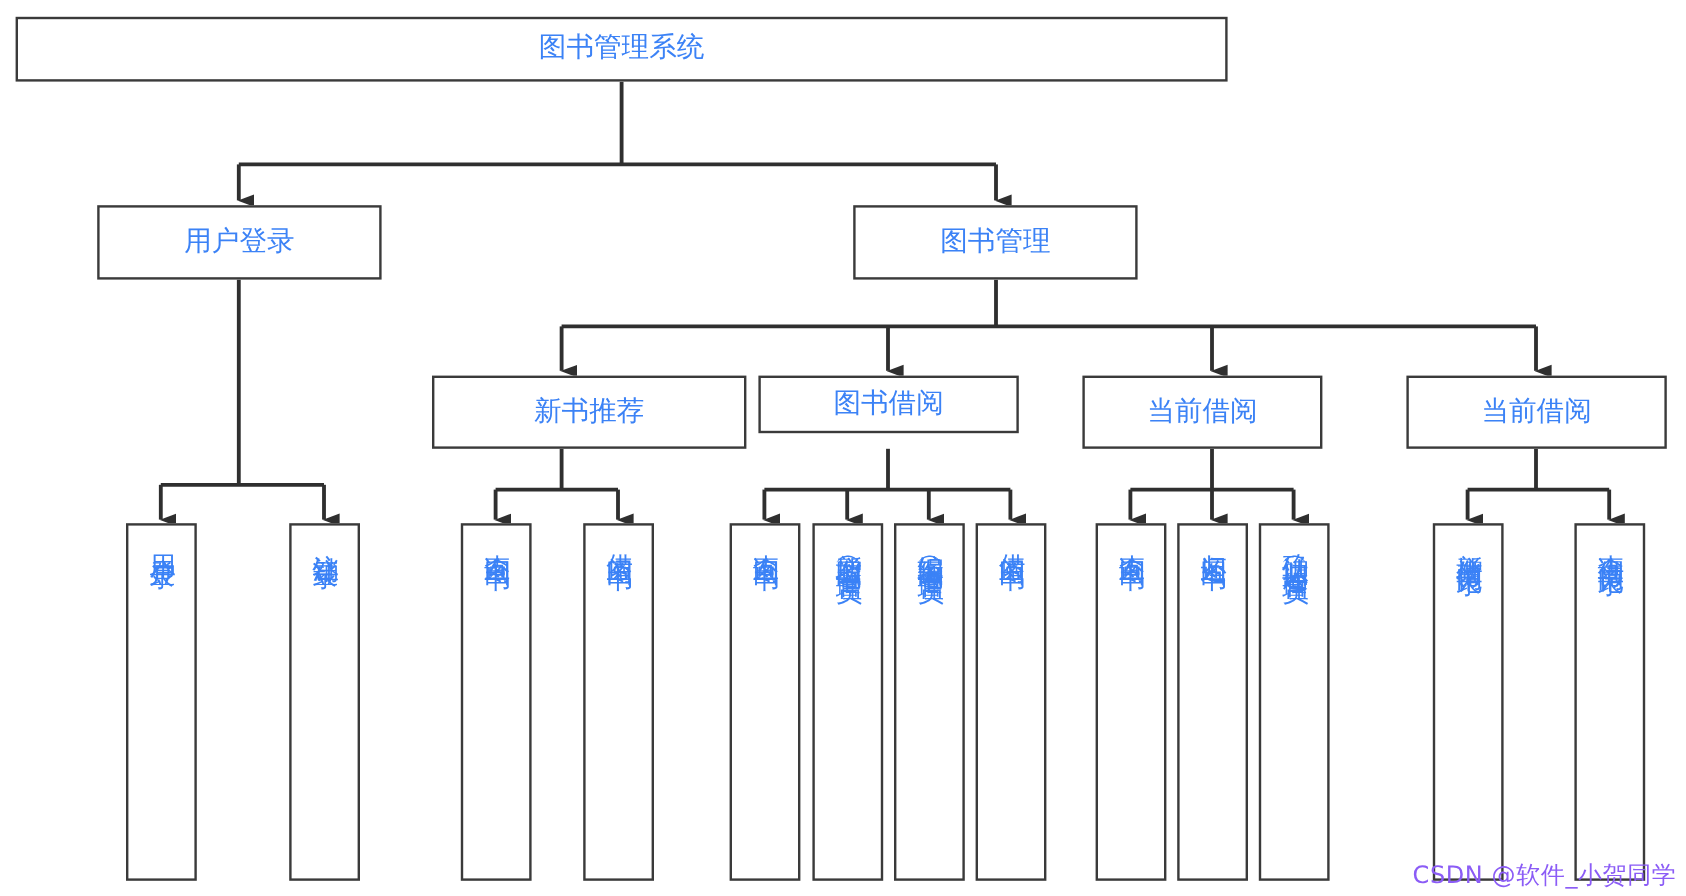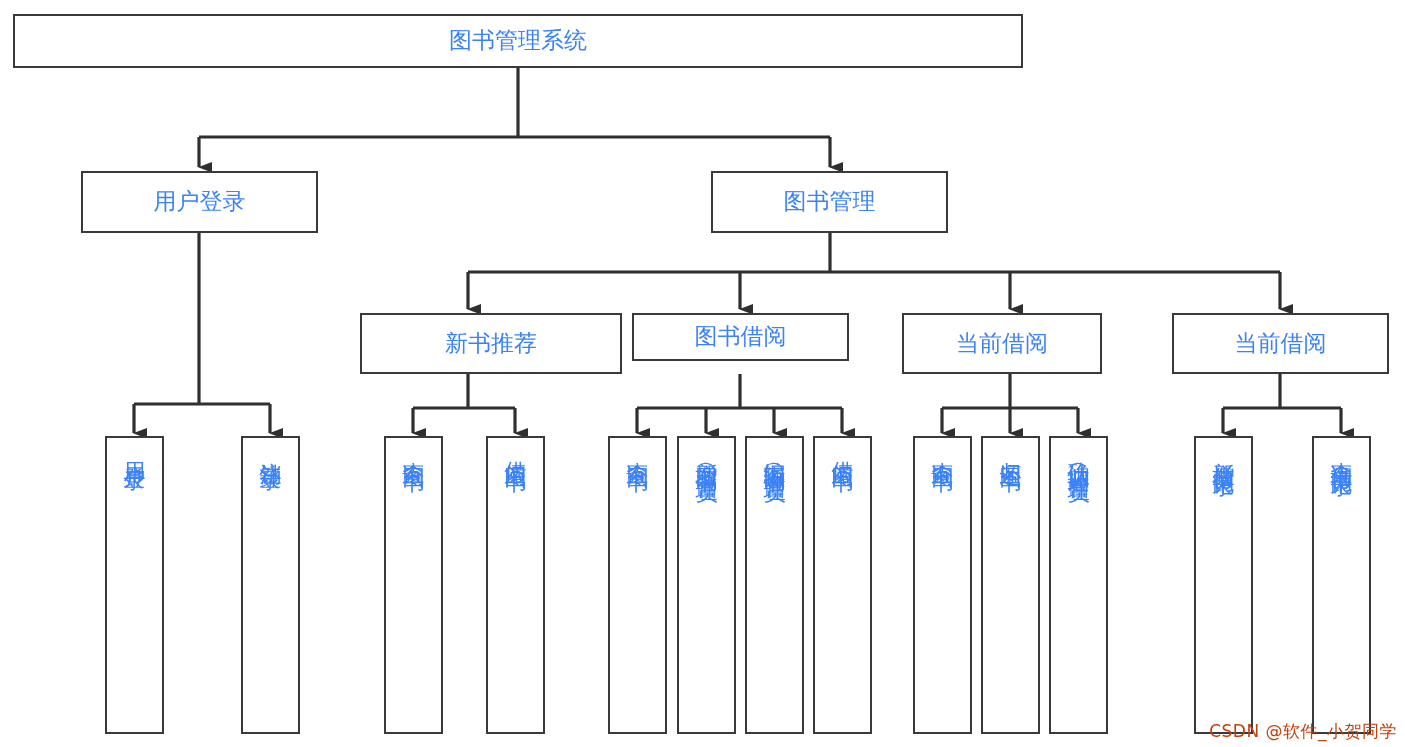--- a/index.html
+++ b/index.html
@@ -57,22 +57,22 @@
     font-size: 22px;
     letter-spacing: 3px;
     line-height: 1;
     white-space: nowrap;
     display: block;
   }
   #watermark {
     position: absolute;
     right: 8px;
     bottom: 4px;
-    font-size: 17px;
-    color: #c2410c;
+    font-size: 20px;
+    color: #8b5cf6;
     letter-spacing: 0.5px;
     white-space: nowrap;
     user-select: none;
   }
 </style>
 </head>
 <body>
 
 <div id="canvas">
 

